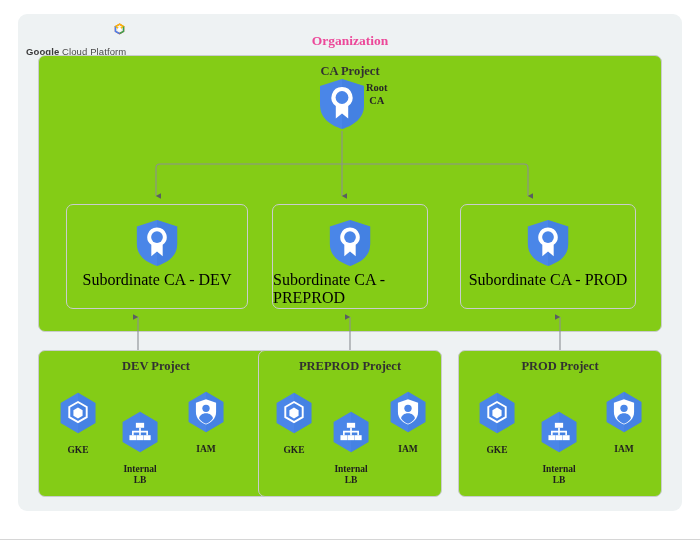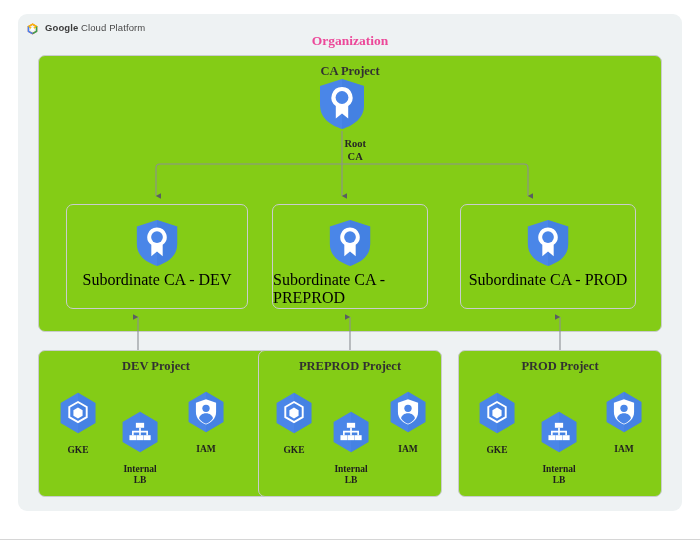--- a/index.html
+++ b/index.html
@@ -26,22 +26,23 @@
     background: #eef2f3;
     border-radius: 9px;
   }
 
   
   .gcp-brand {
     position: absolute;
     left: 26px;
     top: 22px;
     display: flex;
-    align-items: flex-start;
+    align-items: flex-end;
     gap: 6px;
+    flex-direction: column;
   }
   .gcp-brand .brand-text {
     font-family: "Liberation Sans", sans-serif;
     font-size: 9.5px;
     color: #4a4a4a;
     letter-spacing: .1px;
     white-space: nowrap;
   }
   .gcp-brand .brand-text b { font-weight: 700; color: #3c3c3c; }
 
@@ -81,22 +82,22 @@
   .sub-prod     { left: 460px; top: 204px; width: 176px; height: 105px; }
 
   .proj-dev     { left: 38px;  top: 350px; width: 236px; height: 147px; padding-left: 31px; }
   .proj-preprod { left: 258px; top: 350px; width: 184px; height: 147px; }
   .proj-prod    { left: 458px; top: 350px; width: 204px; height: 147px; padding-left: 36px; }
 
   
   .node {
     position: absolute;
     display: flex;
-    flex-direction: column;
-    align-items: flex-end;
+    flex-direction: row;
+    align-items: flex-start;
   }
   .node .caption {
     margin-top: 3px;
     text-align: center;
     font-size: 10.5px;
     line-height: 1.22;
     color: #262626;
     font-weight: 700;
     white-space: pre-line;
   }

